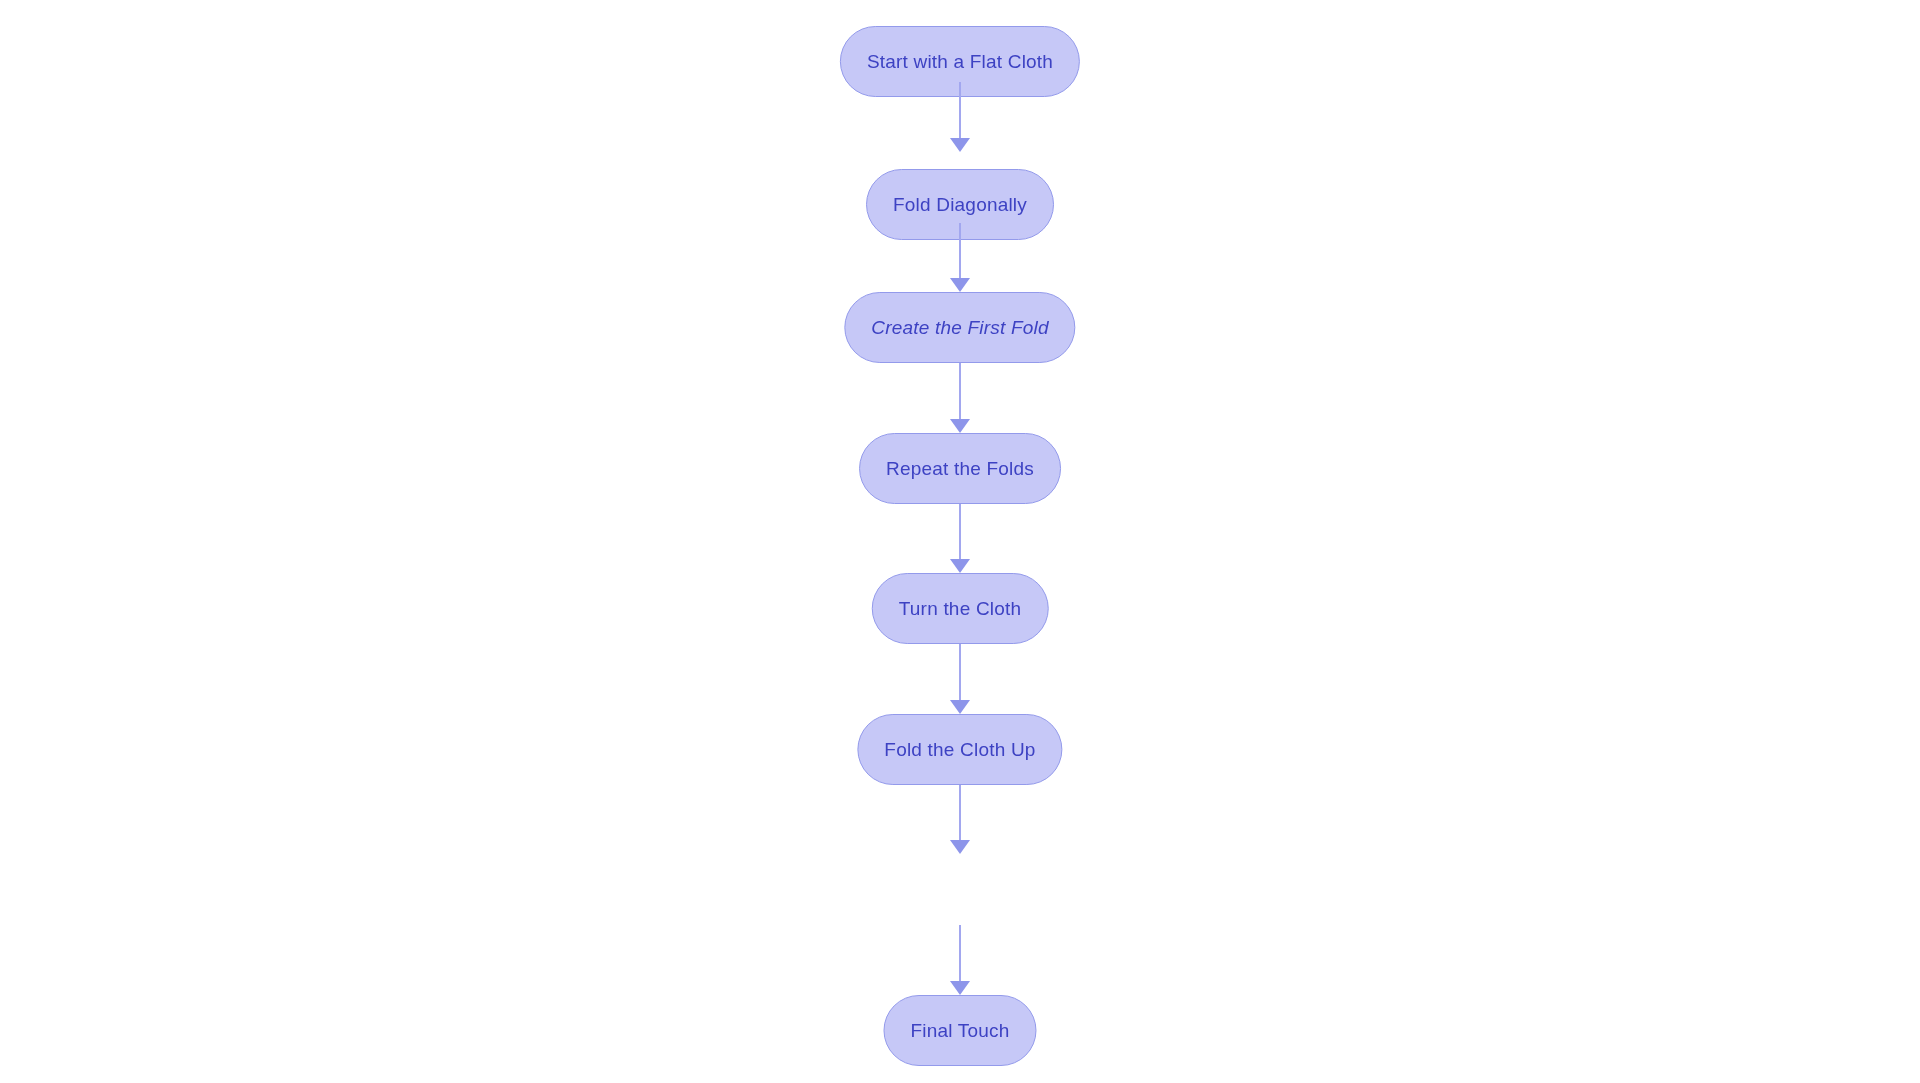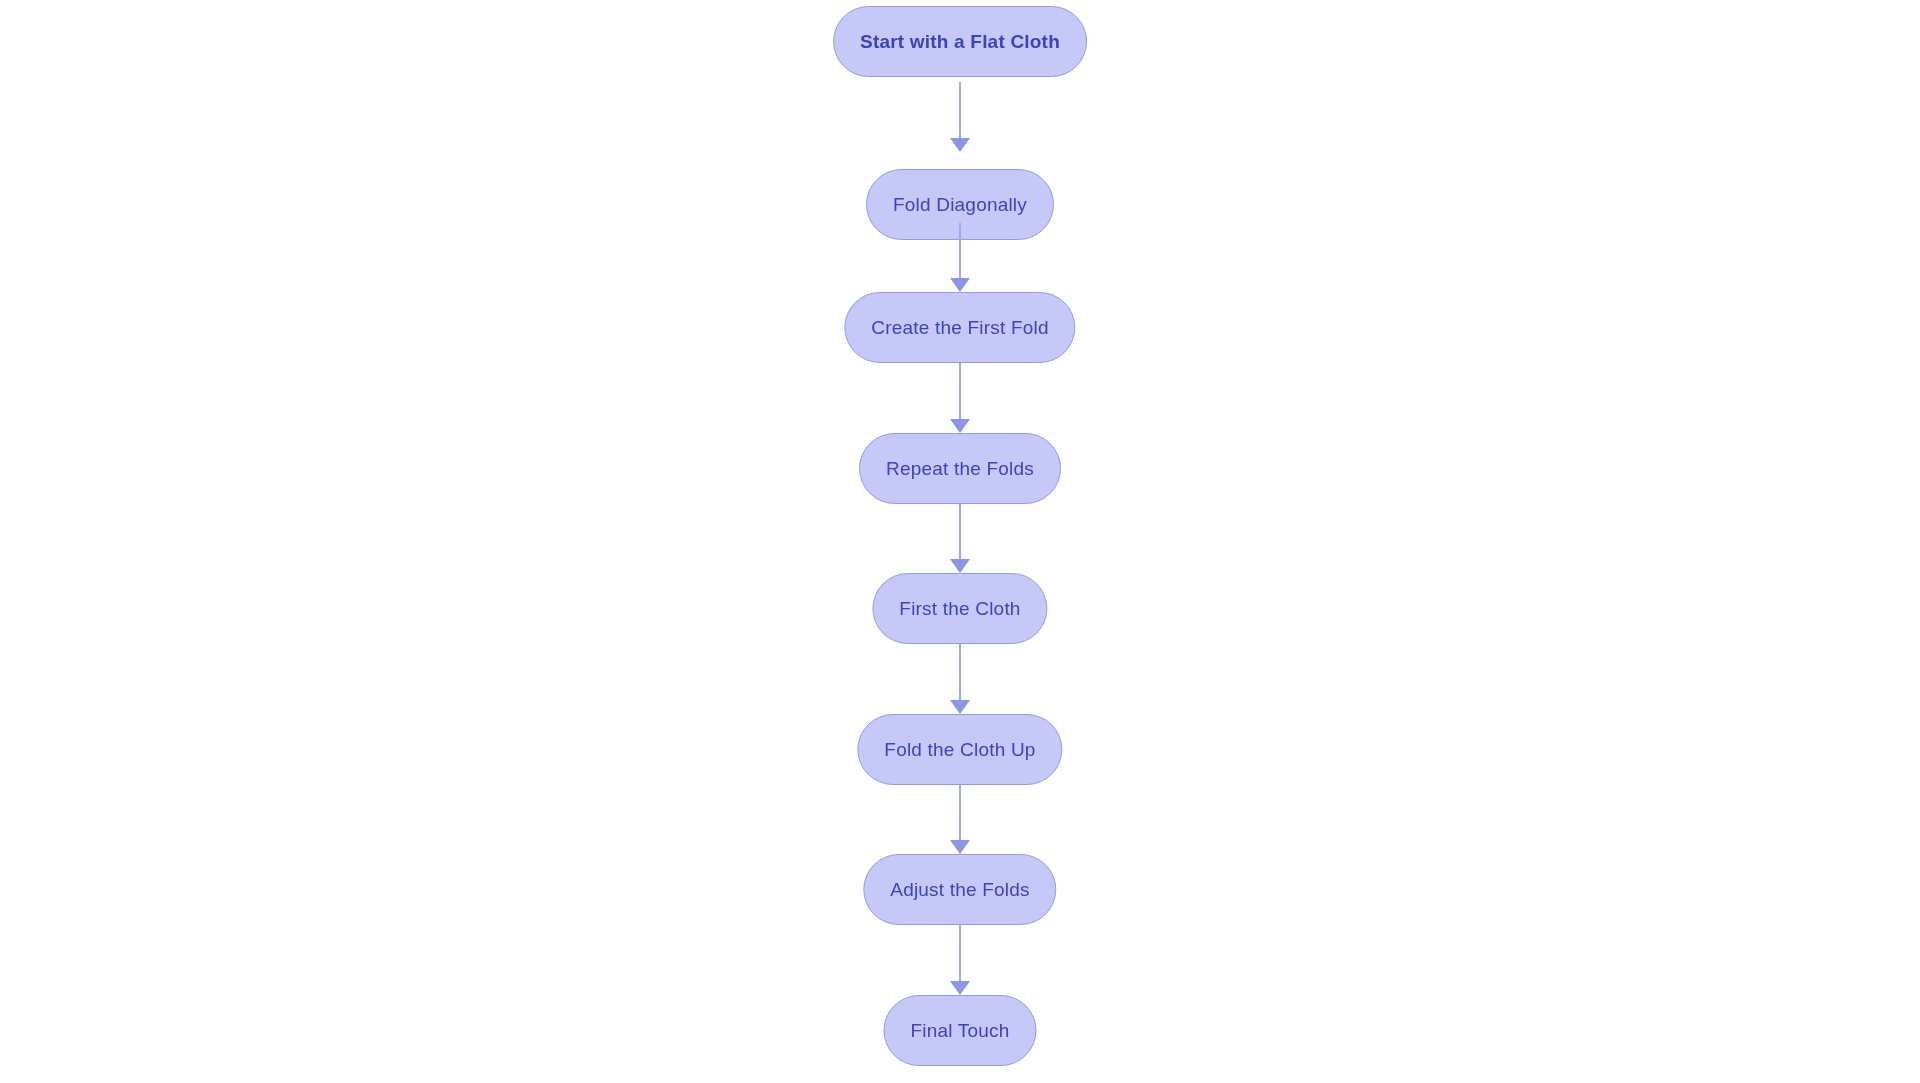--- a/index.html
+++ b/index.html
@@ -26,23 +26,23 @@
     align-items: center;
     justify-content: center;
     white-space: nowrap;
     background: #c6c8f7;
     border: 1.5px solid #939aeb;
     border-radius: 36px;
     color: #3d42c3;
     font-size: 19px;
     letter-spacing: 0.2px;
   }
-  .n1 { top: 6px; font-weight: bold; }
+  .n1 { top: 26px; }
   .n2 { top: 169px; justify-content: center; }
-  .n3 { top: 292px; }
+  .n3 { top: 292px; font-style: italic; }
   .n4 { top: 433px; }
   .n5 { top: 573px; }
   .n6 { top: 714px; }
   .n7 { top: 854px; }
   .n8 { top: 995px; justify-content: flex-end; }
 
   .connector {
     position: absolute;
     left: 50%;
     transform: translateX(-50%);
@@ -106,40 +106,37 @@
   <div class="flow-node n4">
     <span>Repeat the Folds</span>
   </div>
 
   <div class="connector c4">
     <div class="arrow-line"></div>
     <div class="arrow-head"></div>
   </div>
 
   <div class="flow-node n5">
-    <span>First the Cloth</span>
+    <span>Turn the Cloth</span>
   </div>
 
   <div class="connector c5">
     <div class="arrow-line"></div>
     <div class="arrow-head"></div>
   </div>
 
   <div class="flow-node n6">
     <span>Fold the Cloth Up</span>
   </div>
 
   <div class="connector c6">
     <div class="arrow-line"></div>
     <div class="arrow-head"></div>
   </div>
 
-  <div class="flow-node n7">
-    <span>Adjust the Folds</span>
-  </div>
 
   <div class="connector c7">
     <div class="arrow-line"></div>
     <div class="arrow-head"></div>
   </div>
 
   <div class="flow-node n8">
     <span>Final Touch</span>
   </div>
 

